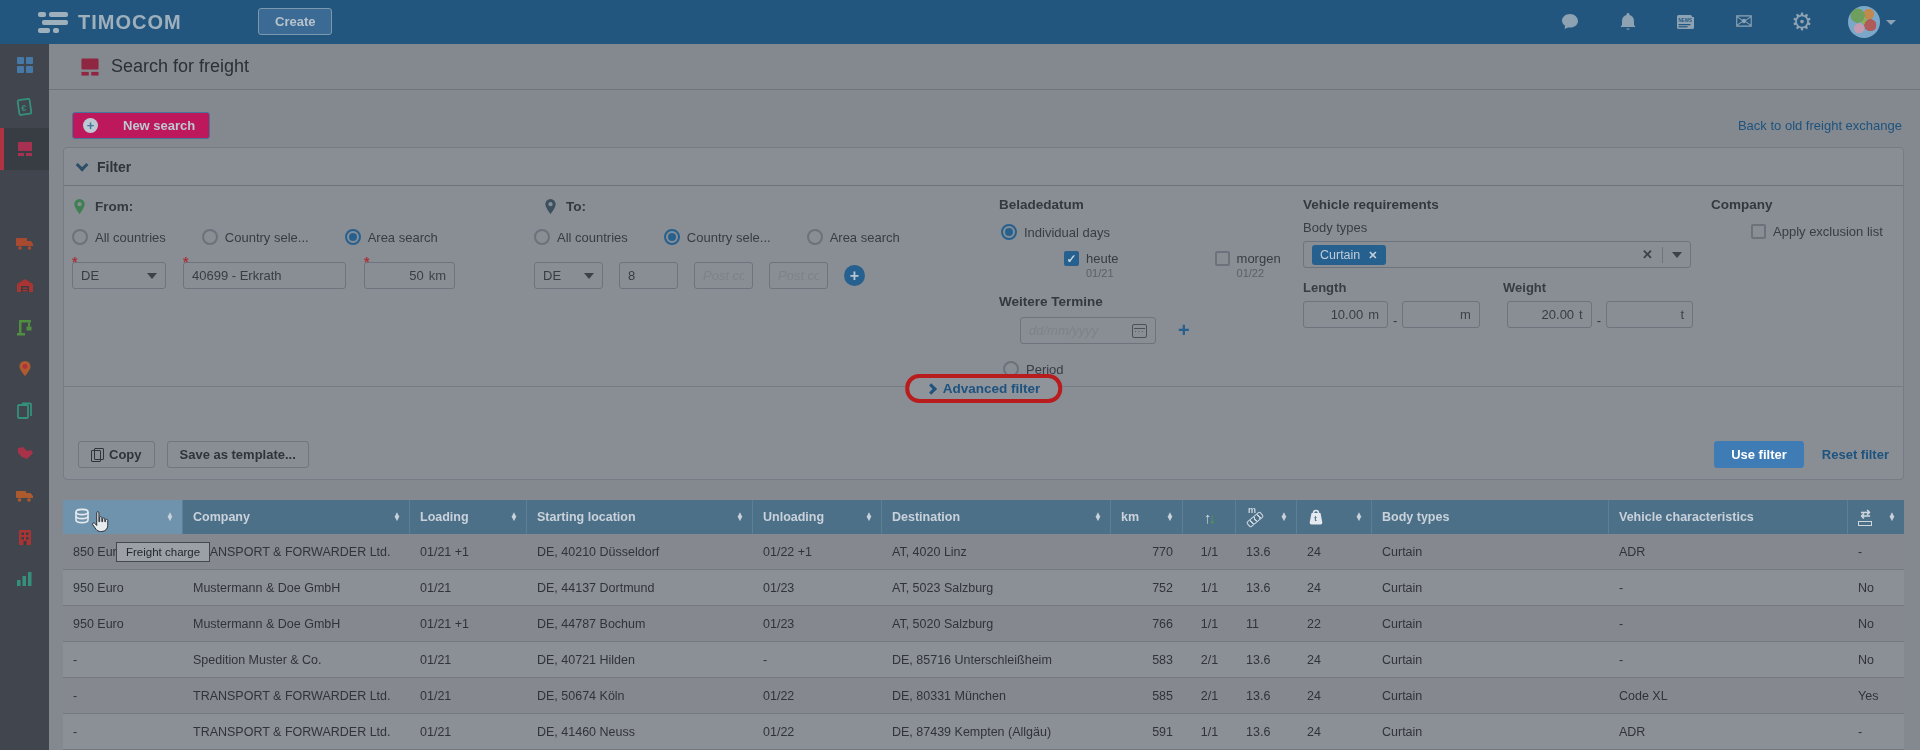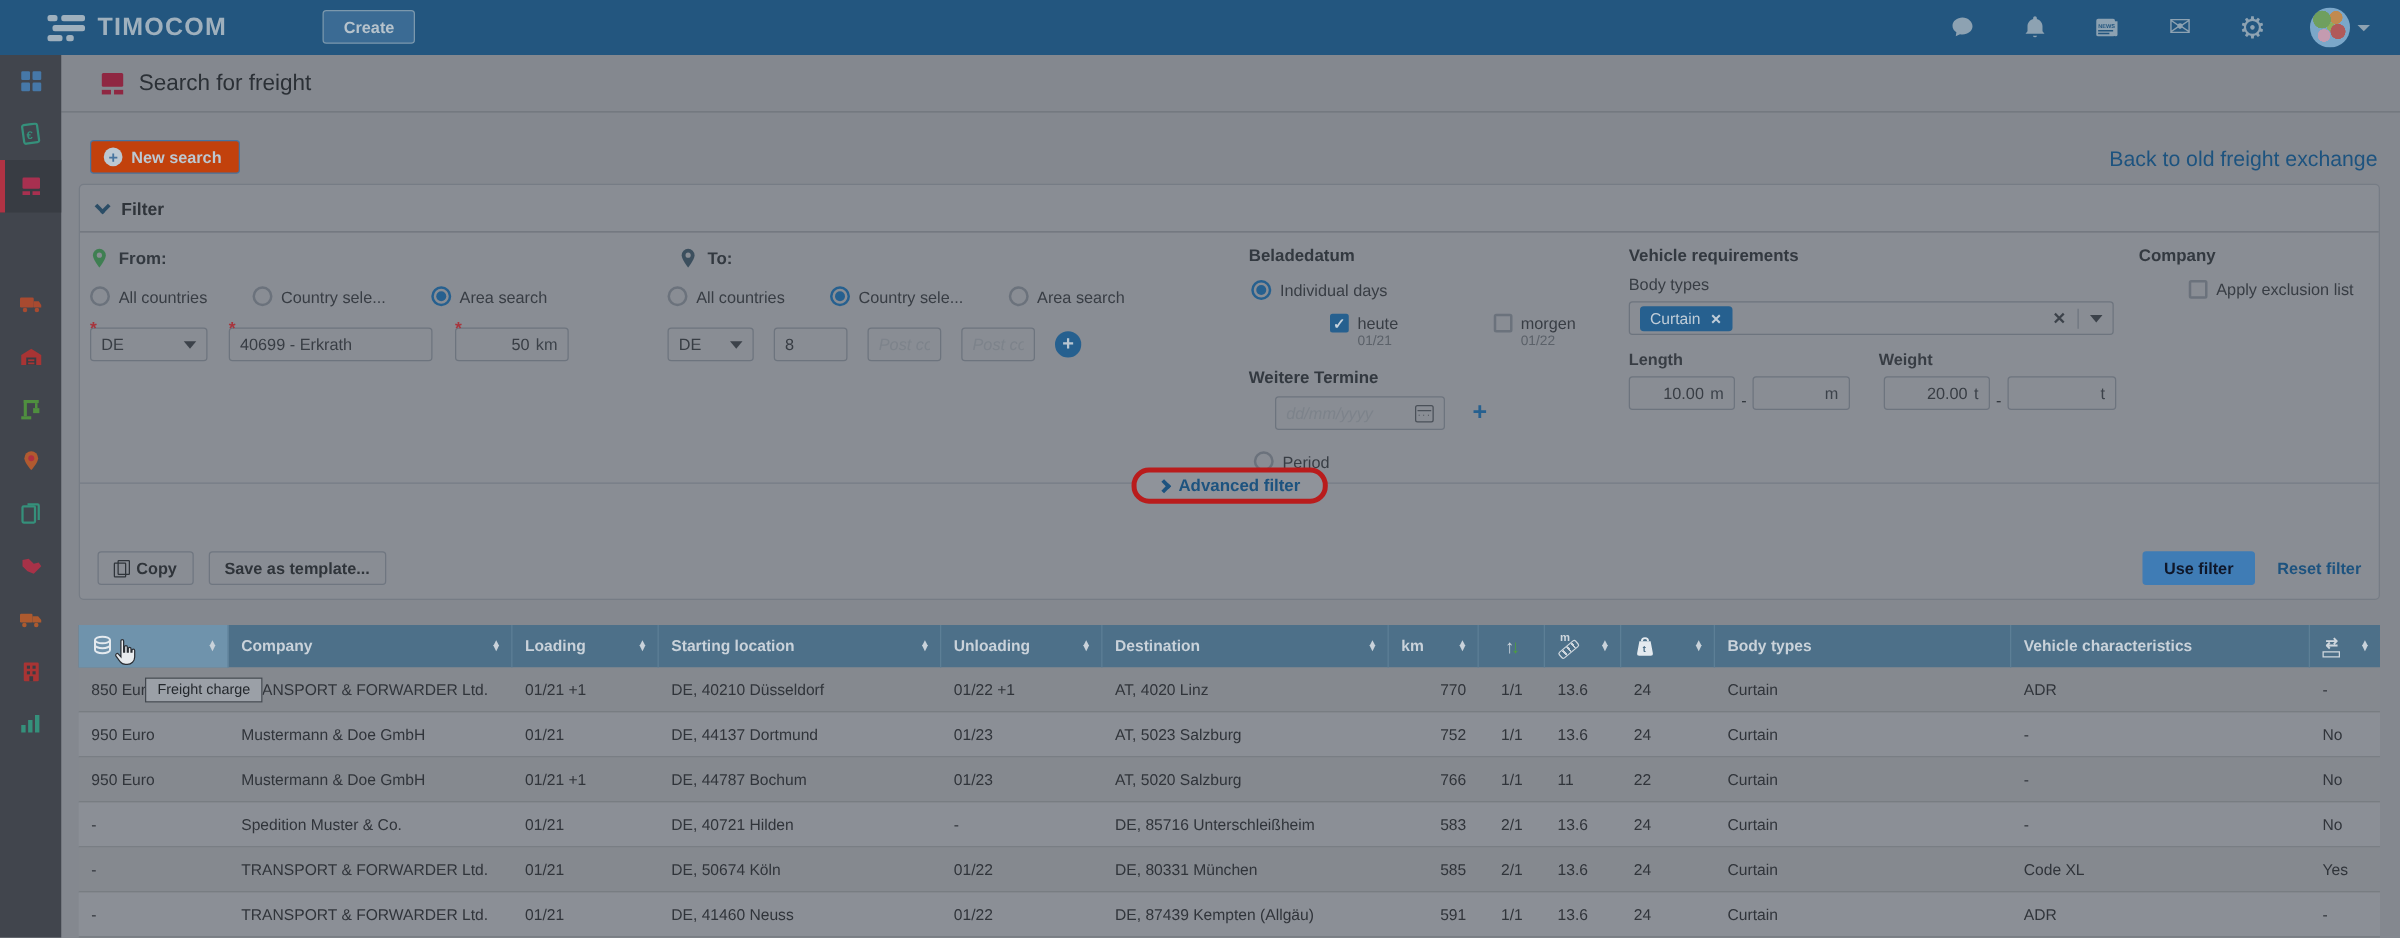--- a/index.html
+++ b/index.html
@@ -40,24 +40,24 @@
   .side-item.active { background:#383c43; }
   .side-item.active::before { content:""; position:absolute; left:0; top:0; width:4px; height:100%; background:#b03344; }
   .side-item svg { display:block; }
   .side-gap { height:52px; }
 
   
   .content { position:absolute; left:49px; top:44px; width:1871px; height:706px; }
   .title-row { height:46px; display:flex; align-items:center; gap:10px; padding-left:30px; border-bottom:1px solid #6f747c; }
   .page-title { font-size:18px; color:#2b3036; }
   .toolbar-row { position:absolute; left:0; top:46px; width:100%; height:56px; }
-  .new-search { position:absolute; left:23px; top:22px; height:27px; padding:0 14px 0 10px; background:#c2410c; border:1px solid #47749f; border-radius:3px; color:#bcc8d2; font-weight:bold; font-size:13px; display:flex; align-items:center; gap:7px; }
+  .new-search { position:absolute; left:23px; top:22px; height:27px; padding:0 14px 0 10px; background:#be185d; border:1px solid #47749f; border-radius:3px; color:#bcc8d2; font-weight:bold; font-size:13px; display:flex; align-items:center; gap:25px; }
   .plus-circle { width:15px; height:15px; border-radius:50%; background:#bcc8d2; color:#47749f; font-weight:bold; display:flex; align-items:center; justify-content:center; }
   .plus-circle::before { content:"+"; font-size:13px; line-height:1; }
-  .back-link { position:absolute; right:18px; top:28px; color:#1d537f; font-size:17px; }
+  .back-link { position:absolute; right:18px; top:28px; color:#1d537f; font-size:13px; }
 
   
   .filter-panel { position:absolute; left:14px; top:103px; width:1841px; height:333px; background:#898d94; border:1px solid #767c85; border-radius:4px; }
   .filter-head { height:38px; display:flex; align-items:center; gap:9px; padding-left:15px; border-bottom:1px solid #6e737b; }
   .chev-down { width:9px; height:9px; border-left:3px solid #2b4d66; border-bottom:3px solid #2b4d66; transform:rotate(-45deg) translateY(-2px); }
   .filter-title { font-weight:bold; font-size:14px; color:#2f343a; }
   .fcol { position:absolute; }
   .sec-head { display:flex; align-items:center; gap:8px; font-weight:bold; color:#333940; font-size:13.5px; }
   .sec-title-plain { font-weight:bold; color:#333940; font-size:13.5px; }
   .radio-row { display:flex; align-items:center; gap:36px; margin-top:13px; }
@@ -90,21 +90,21 @@
   .clear-x::before { content:"✕"; font-size:13px; color:#3c424a; font-weight:bold; }
   .vr { width:1px; height:16px; background:#6d747e; }
   .adv-line { position:absolute; left:0; top:238px; width:100%; border-top:1px solid #767c85; }
   .adv-pill { position:absolute; left:50%; top:226px; transform:translateX(-50%); background:#8f939a; border:4px solid #b91c1c; border-radius:14px; padding:3px 18px; display:flex; align-items:center; gap:8px; }
   .chev-right { width:8px; height:8px; border-right:3px solid #1d537f; border-top:3px solid #1d537f; transform:rotate(45deg); }
   .adv-label { color:#1d537f; font-weight:bold; font-size:13.5px; }
   .btn-ghost { height:27px; border:1px solid #6f7680; border-radius:3px; background:transparent; color:#2f343a; font-weight:bold; font-size:13px; display:flex; align-items:center; gap:7px; padding:0 12px; }
   .copy-ic { width:11px; height:13px; position:relative; }
   .copy-ic::before { content:""; position:absolute; left:0; top:2px; width:8px; height:10px; border:1.5px solid #2f343a; border-radius:1px; background:#898d94; }
   .copy-ic::after { content:""; position:absolute; left:3px; top:0; width:8px; height:10px; border:1.5px solid #2f343a; border-radius:1px; }
-  .btn-primary { height:27px; border-radius:3px; background:#3f7cb5; color:#0f172a; font-weight:bold; font-size:13px; display:flex; align-items:center; padding:0 16px; border:1px solid #3f7cb5; }
+  .btn-primary { height:27px; border-radius:3px; background:#3f7cb5; color:#ffffff; font-weight:bold; font-size:13px; display:flex; align-items:center; padding:0 16px; border:1px solid #3f7cb5; }
   .reset-link { color:#1d537f; font-weight:bold; font-size:13px; }
 
   
   .table-wrap { position:absolute; left:14px; top:456px; width:1841px; }
   .t-head { display:flex; height:34px; background:#4d7089; color:#c9d2da; font-weight:bold; font-size:12.5px; }
   .t-head .cell { display:flex; align-items:center; border-right:1px solid #5d7f96; padding:0 8px 0 10px; }
   .t-head .cell .lbl { flex:1 1 auto; white-space:nowrap; overflow:hidden; }
   .t-head .cell.hov { background:#6f93ac; }
   .sort { display:flex; flex-direction:column; align-items:center; line-height:0.55; font-size:8px; color:#c9d2da; margin-left:auto; }
   .sort::before { content:"▲"; }
@@ -365,21 +365,21 @@
         <span class="circle-btn plus"></span>
       </div>
     </div>
 
     <div class="fcol" style="left:935px; top:49px; width:290px;">
       <div class="sec-title-plain">Beladedatum</div>
       <div class="radio sel" style="margin-top:12px; margin-left:2px;">
         <span class="rdot"></span>
           <span>Individual days</span>
       </div>
-      <div style="display:flex; gap:36px; margin-left:25px; margin-top:11px;">
+      <div style="display:flex; gap:56px; margin-left:25px; margin-top:11px;">
         <div class="cbx-row">
           <span class="cbx checked"></span>
           <span>
               <div>heute</div>
               <div class="sub-date">01/21</div>
             </span>
         </div>
         <div class="cbx-row">
           <span class="cbx"></span>
           <span>

